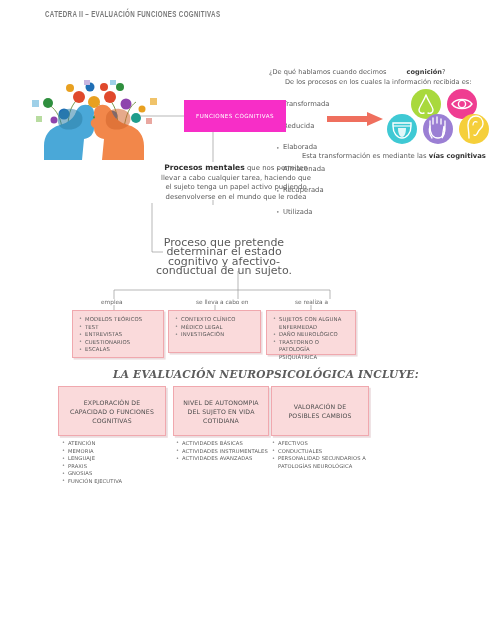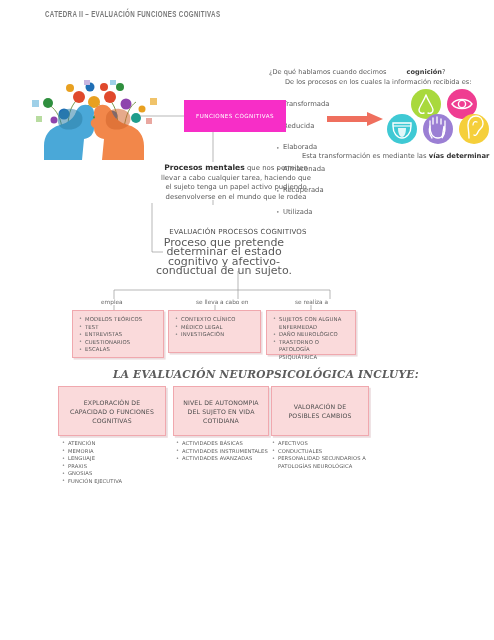--- a/index.html
+++ b/index.html
@@ -255,21 +255,21 @@
     </g>
 
     <g>
       <circle cx="88" cy="41" r="15" fill="#f5cf3b"></circle>
       <path d="M83 50 C83 44, 82 40, 82 37 C82 31, 86 28, 90 28 C94 28, 97 31, 97 36 C97 40, 93 41, 92 44 C91 47, 89 48, 88 47" fill="none" stroke="#ffffff" stroke-width="1.4" stroke-linecap="round"></path>
       <path d="M87 37 C87 34, 89 33, 91 34" fill="none" stroke="#ffffff" stroke-width="1.2" stroke-linecap="round"></path>
     </g>
   </svg>
 
   <div class="via-sens">
-    <span>Esta transformación es mediante las </span><b>vías determinar</b>
+    <span>Esta transformación es mediante las </span><b>vías cognitivas</b>
   </div>
 
   <svg class="wires" viewBox="0 0 494 640">
     <g stroke="#9a9a9a" stroke-width="0.7" fill="none">
 
       <path d="M140 116 L184 116"></path>
 
       <path d="M213 132 L213 162"></path>
 
       <path d="M152 203 L152 252 L163 252"></path>
@@ -290,21 +290,20 @@
   </svg>
 
   <div class="fc-box">
     <span>FUNCIONES COGNITIVAS</span>
   </div>
 
   <div class="para-proc">
     <b>Procesos mentales</b><span> que nos permiten llevar a cabo cualquier tarea, haciendo que el sujeto tenga un papel activo pudiendo desenvolverse en el mundo que le rodea</span>
   </div>
 
-  <div class="eval-head">EVALUACIÓN PROCESOS COGNITIVOS</div>
   <div class="eval-body">Proceso que pretende determinar el estado cognitivo y afectivo-conductual de un sujeto.</div>
 
   <div class="branch-label bl-1">emplea</div>
   <div class="branch-label bl-2">se lleva a cabo en</div>
   <div class="branch-label bl-3">se realiza a</div>
 
   <div class="pbox mbox-1">
     <ul>
       <li>MODELOS TEÓRICOS</li>
       <li>TEST</li>

